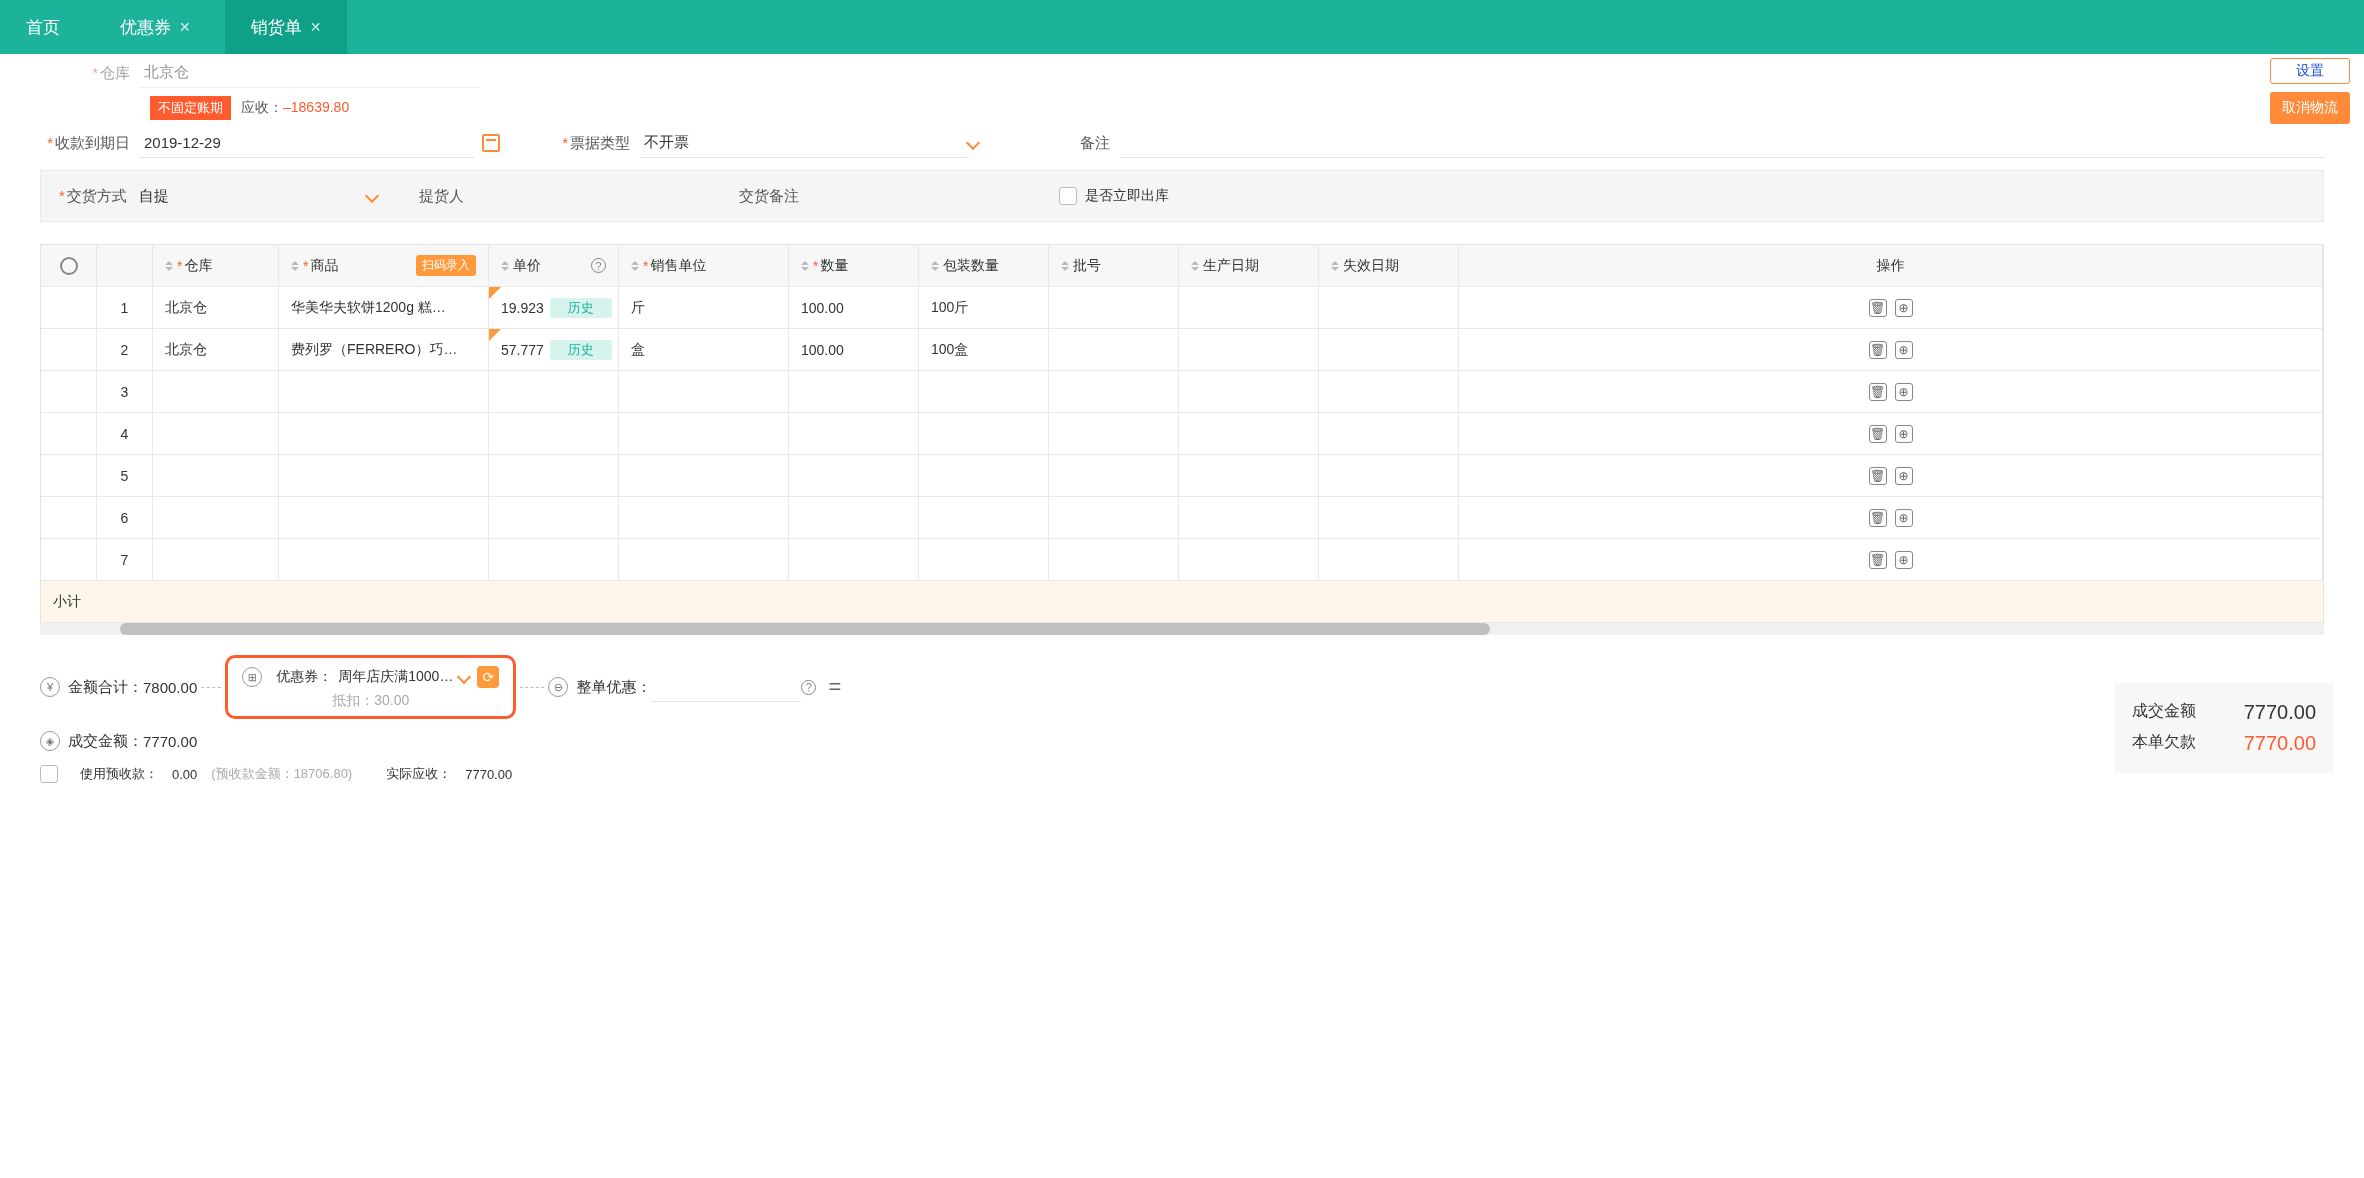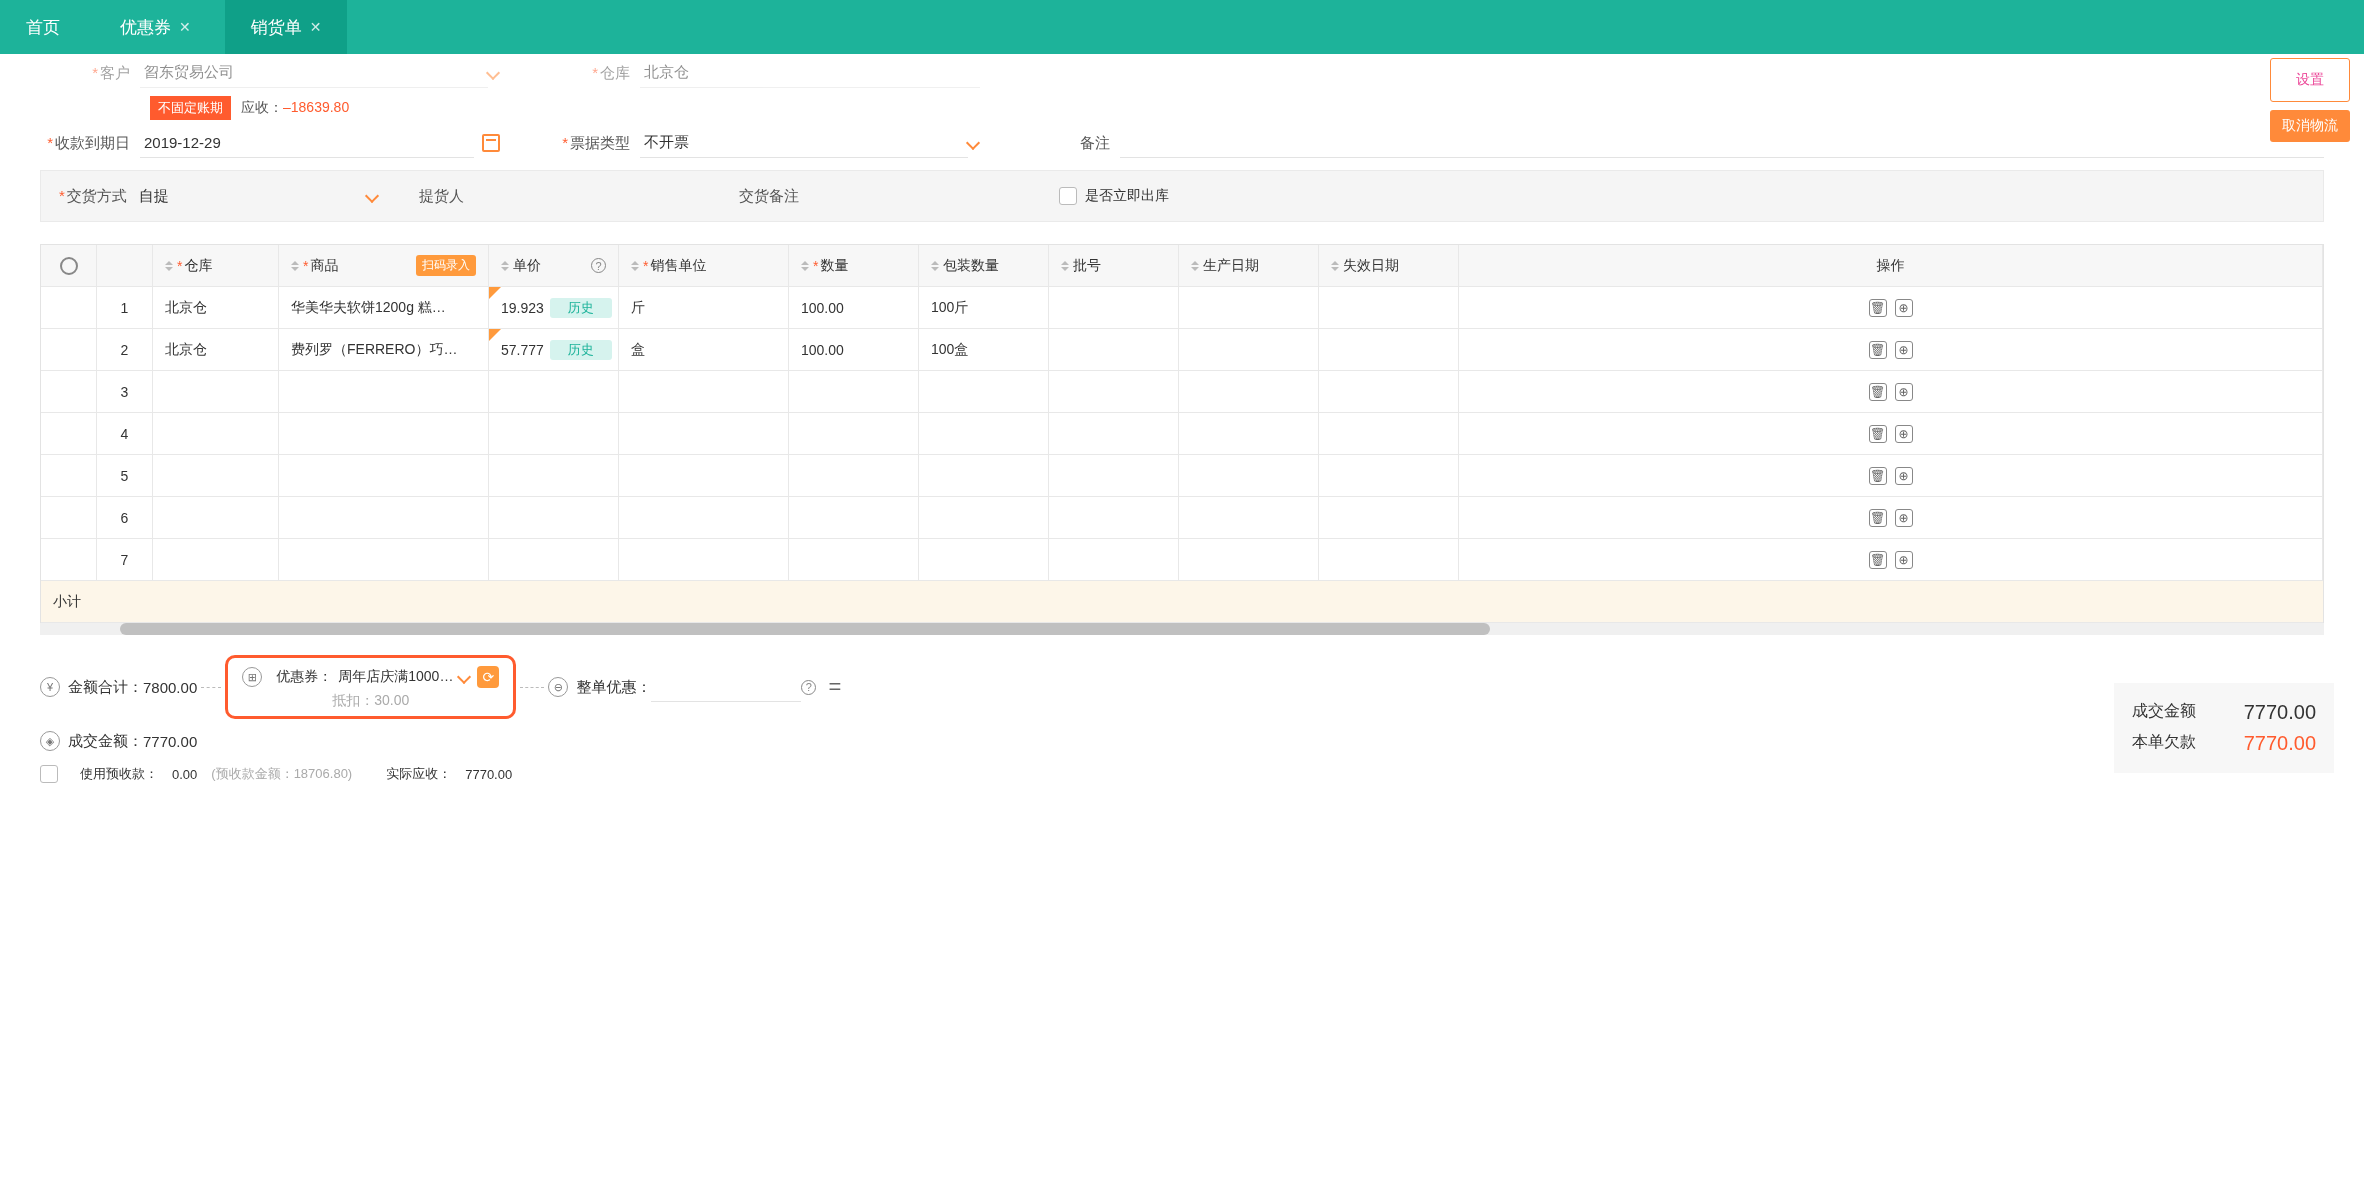--- a/index.html
+++ b/index.html
@@ -121,22 +121,22 @@
   position: absolute;
   right: 14px;
   top: 58px;
   display: flex;
   flex-direction: column;
   gap: 8px;
 }
 .btn-orange-outline {
   border: 1px solid #ff8a3a;
   background: #fff;
-  color: #ec4899;
-  padding: 12px 12px;
+  color: #1d4ed8;
+  padding: 3px 12px;
   border-radius: 3px;
   font-size: 14px;
   cursor: pointer;
 }
 .btn-orange {
   background: #ff8a3a;
   color: #fff;
   border: none;
   padding: 7px 12px;
   border-radius: 3px;
@@ -408,25 +408,20 @@
     <button class="btn-orange-outline">
       <span>设置</span>
     </button>
     <button class="btn-orange">
       <span>取消物流</span>
     </button>
   </div>
 
   <div class="form-section">
     <div class="form-row" style="opacity:0.55;">
-      <div class="form-grp col1">
-        <span class="form-label"><span class="req">*</span><span>客户</span></span>
-        <input class="form-input" value="㫚东贸易公司" style="">
-        <span class="chevron-down"></span>
-      </div>
       <div class="form-grp col2">
         <span class="form-label"><span class="req">*</span><span>仓库</span></span>
         <input class="form-input" value="北京仓" style="">
       </div>
     </div>
 
     <div class="form-row">
       <div class="form-grp col1" style="padding-left:110px;">
         <span class="inline-badge">不固定账期</span>
         <span class="receivable">

